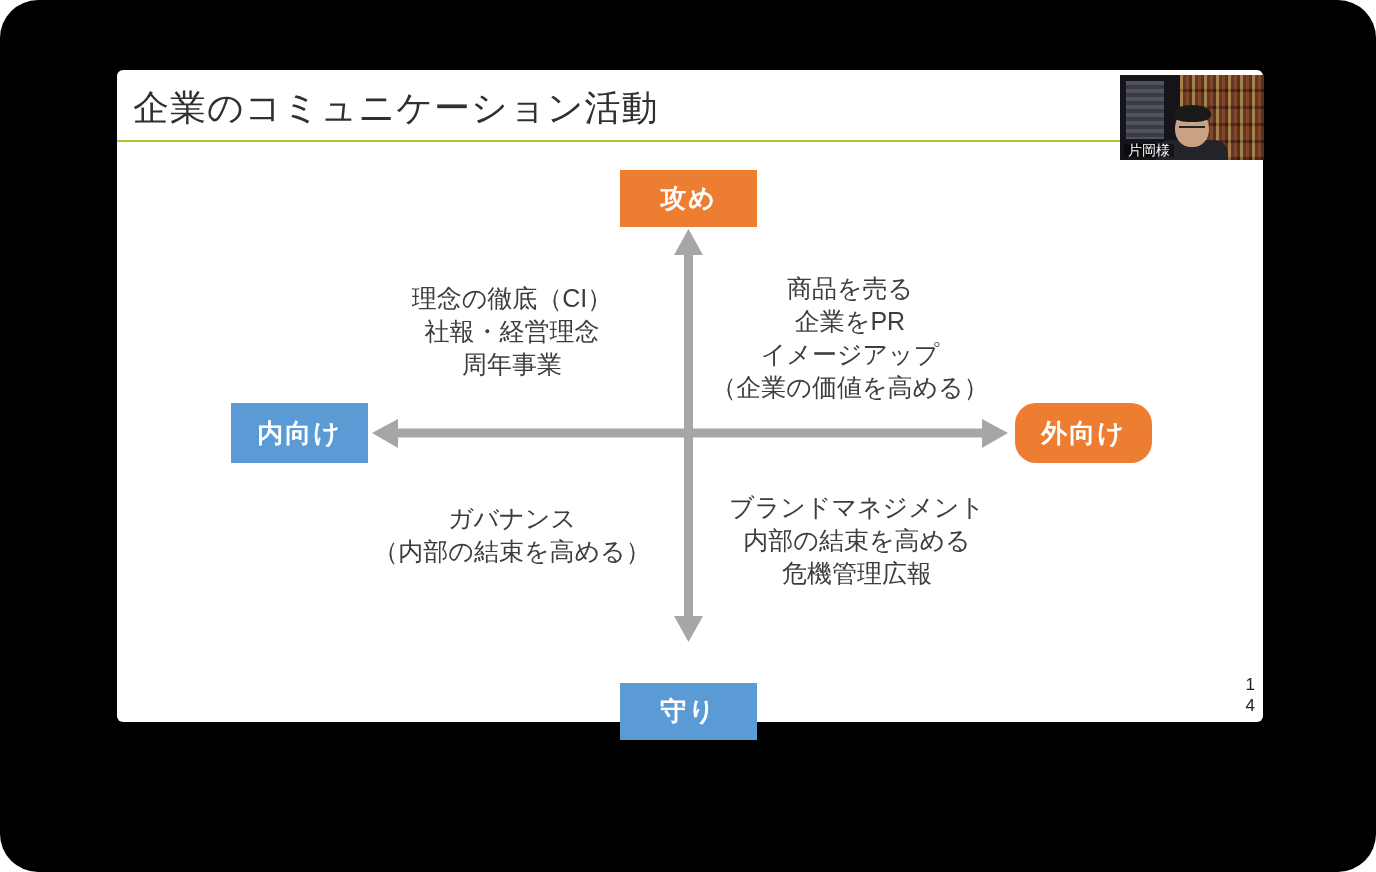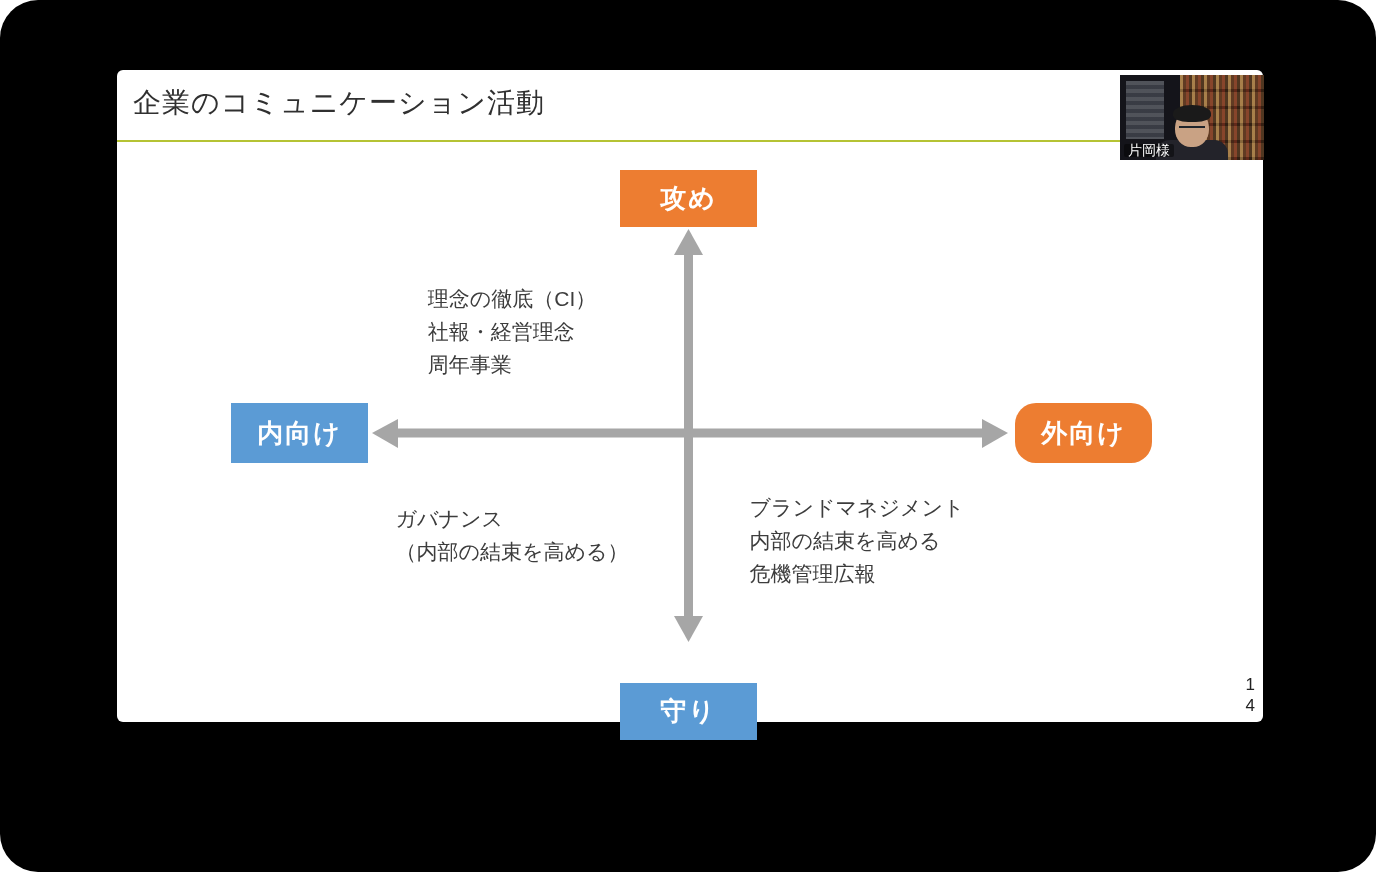--- a/index.html
+++ b/index.html
@@ -16,21 +16,21 @@
     left:117px; top:70px;
     width:1146px; height:652px;
     background:#ffffff;
     border-radius:6px;
     color:#3a3a3a;
   }
   .slide-title {
     position:absolute;
     left:16px; top:14px;
     margin:0;
-    font-size:28px;
+    font-size:36px;
     font-weight:500;
     color:#303030;
     letter-spacing:1px;
   }
   .title-rule {
     position:absolute;
     left:0; top:70px;
     width:100%; height:2px;
     background:var(--accent,#b5c334);
   }
@@ -48,21 +48,22 @@
   .box-orange { background:var(--orange,#ED7D31); }
   .box-blue   { background:var(--blue,#5B9BD5); }
   .box-top    { left:503px; top:28px;  width:137px; height:57px; }
   .box-bottom { left:503px; top:517px; width:137px; height:57px;margin-top:24px; }
   .box-left   { left:114px; top:261px; width:137px; height:60px; }
   .box-right  { left:898px; top:261px; width:137px; height:60px;border-radius:21px; }
 
   .quad-text {
     position:absolute;
     white-space:pre-line;
-    font-size:21px;
+    text-align:center;
+    font-size:25px;
     line-height:33px;
     color:#3d3d3d;
     transform:translateX(-50%);
   }
   .qt-tl { left:395px; top:140px; }
   .qt-tr { left:733px; top:130px; }
   .qt-bl { left:395px; top:360px; }
   .qt-br { left:740px; top:349px; }
 
   .page-number {
@@ -154,20 +155,24 @@
       </svg>
 
       <div class="axis-box box-orange box-top">攻め</div>
       <div class="axis-box box-blue box-bottom">守り</div>
       <div class="axis-box box-blue box-left">内向け</div>
       <div class="axis-box box-orange box-right">外向け</div>
 
       <div class="quad-text qt-tl">理念の徹底（CI）
 社報・経営理念
 周年事業</div>
+      <div class="quad-text qt-tr">商品を売る
+企業をPR
+イメージアップ
+（企業の価値を高める）</div>
       <div class="quad-text qt-bl">ガバナンス
 （内部の結束を高める）</div>
       <div class="quad-text qt-br">ブランドマネジメント
 内部の結束を高める
 危機管理広報</div>
 
     </div>
 
     <div class="page-number">1
 4</div>

